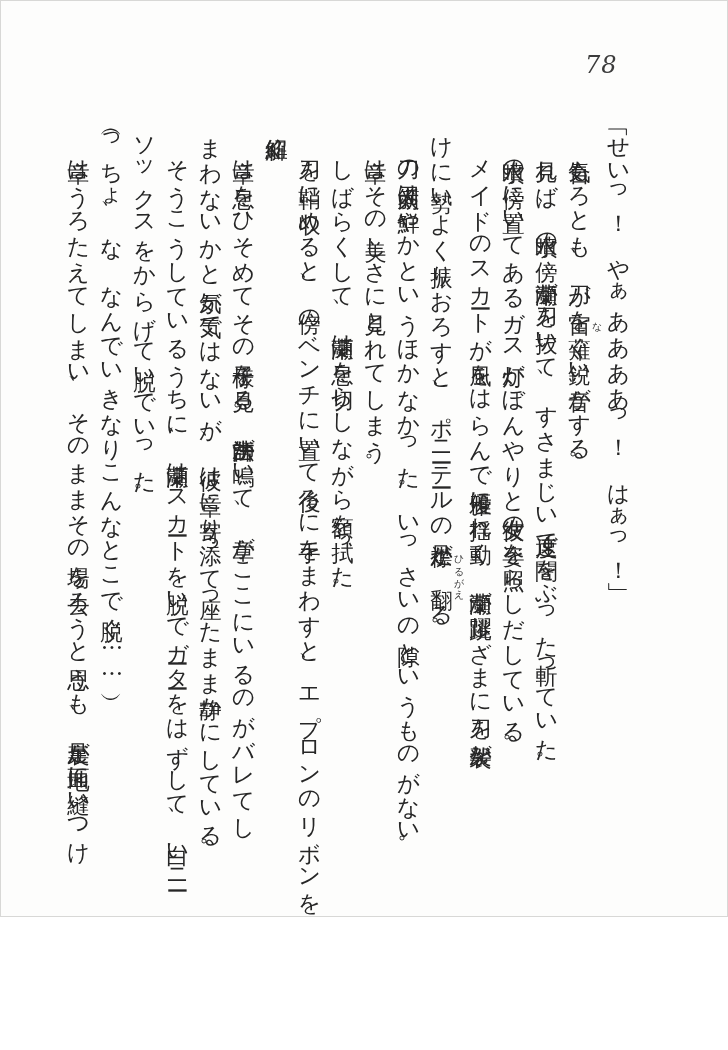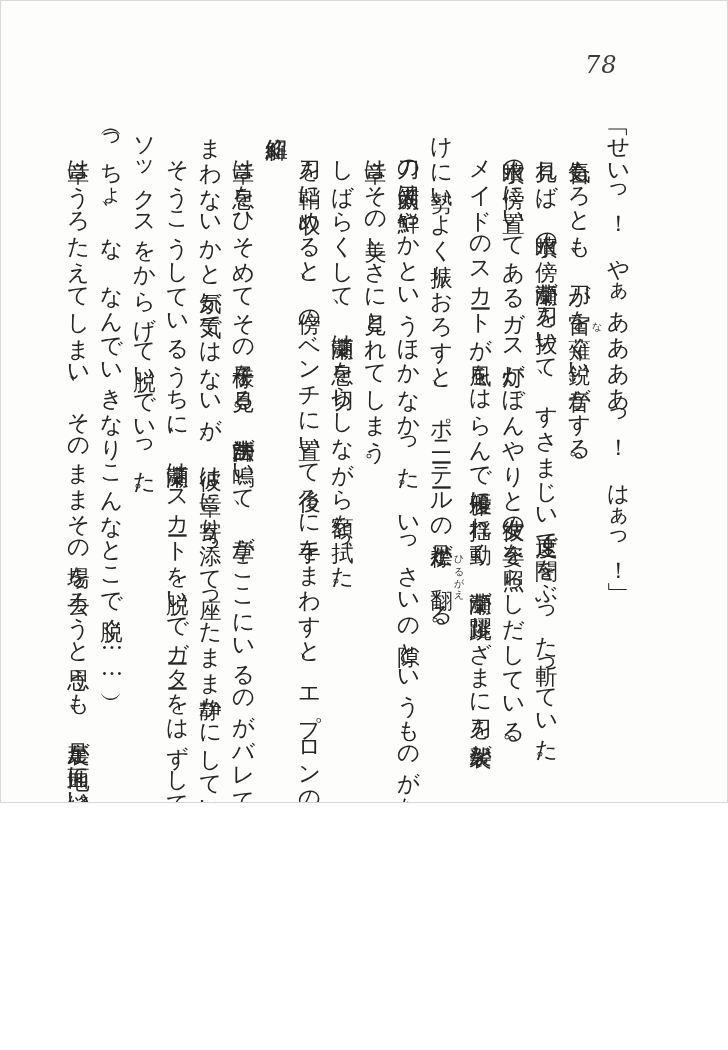--- a/index.html
+++ b/index.html
@@ -3,21 +3,21 @@
 <meta charset="utf-8">
 <style>
   html, body {
     margin: 0;
     padding: 0;
     background: #ffffff;
   }
   .page {
     position: relative;
     width: 728px;
-    height: 803px;
+    height: 917px;
     box-sizing: border-box;
     background: #fdfdfc;
     border: 1px solid #d8d8d6;
     overflow: hidden;
     font-family: "DejaVu Serif", "Liberation Serif", serif;
   }
   .page-number {
     position: absolute;
     top: 50px;
     left: 584px;

